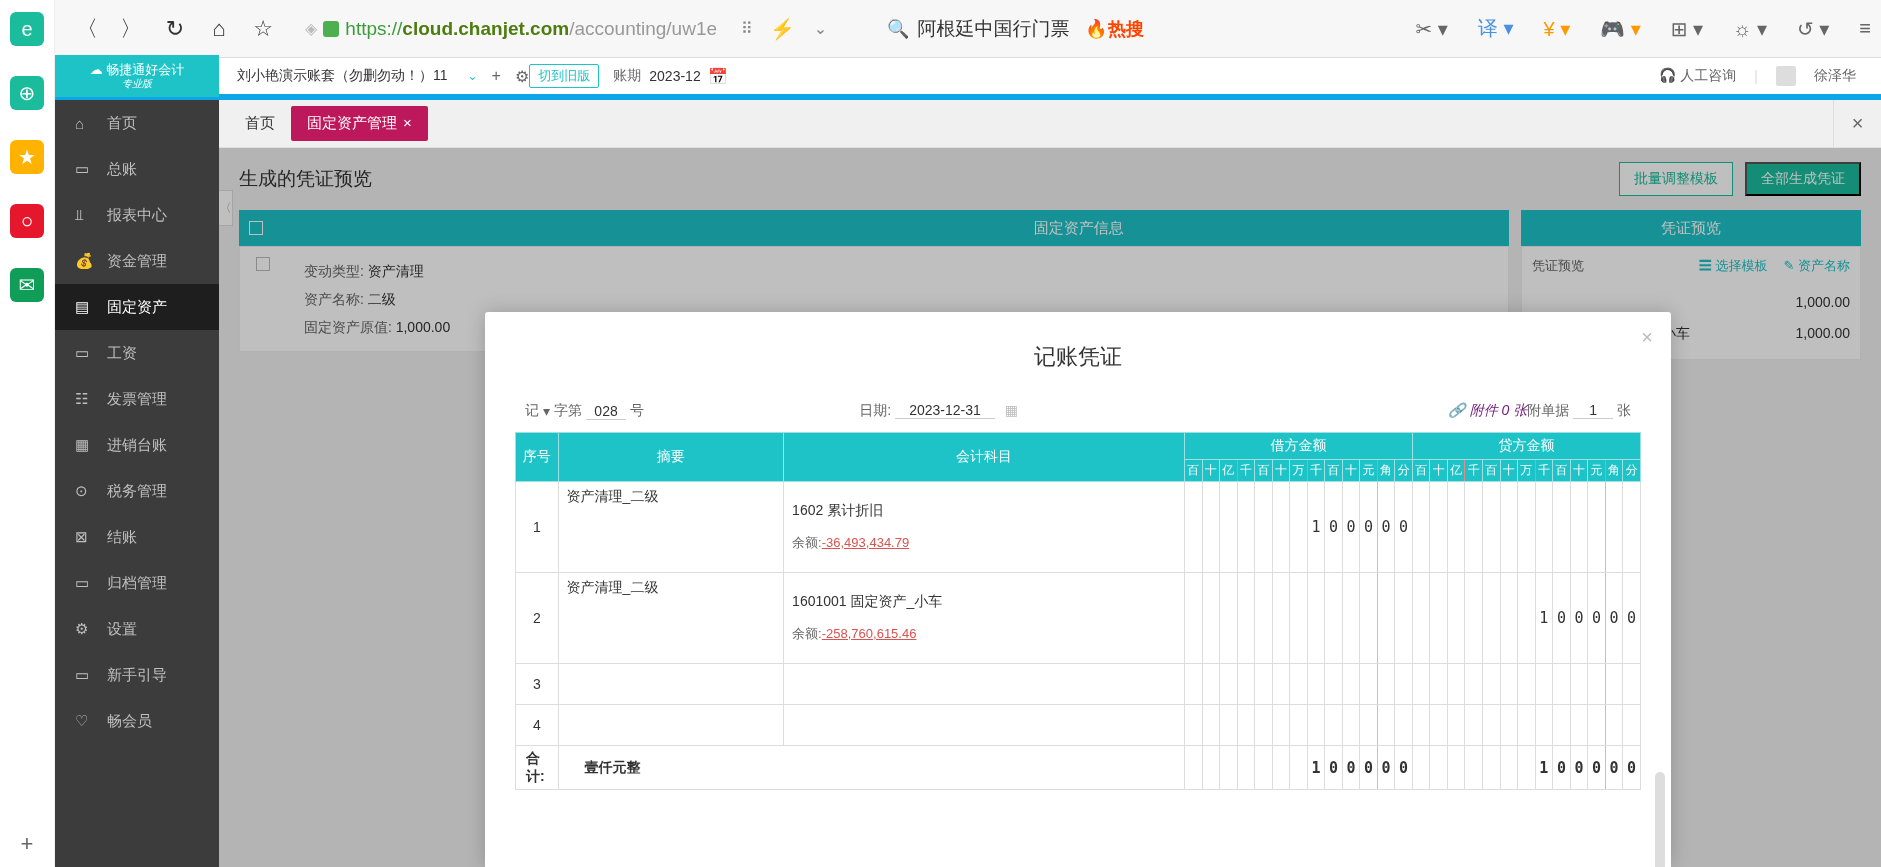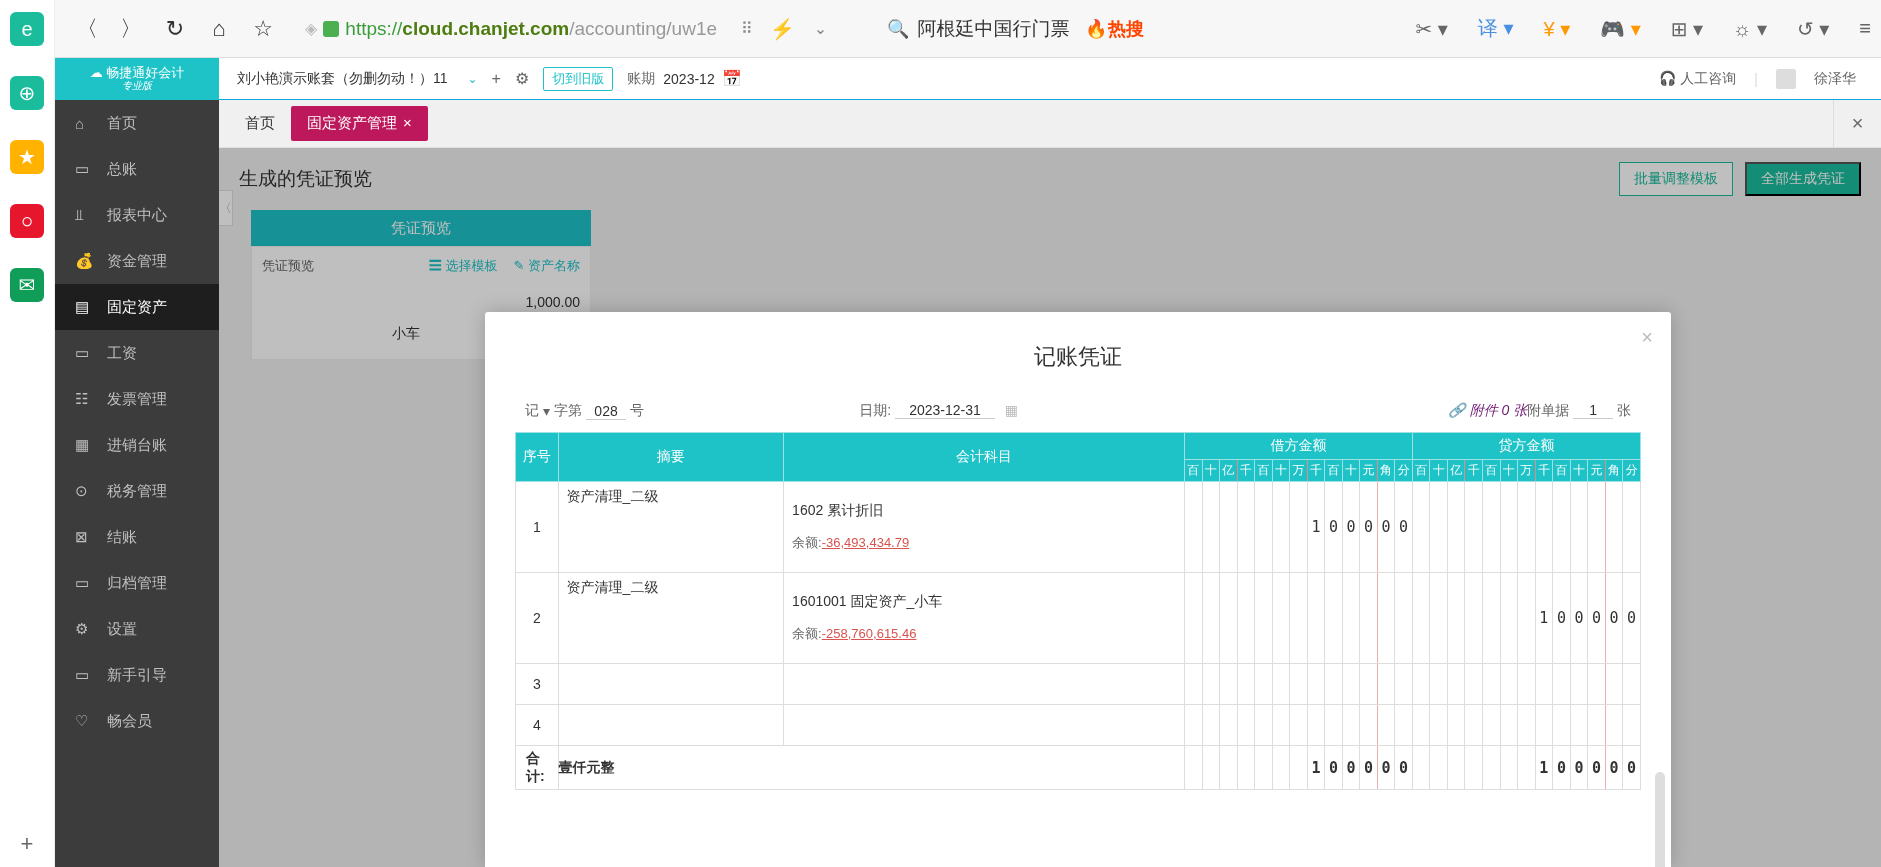--- a/index.html
+++ b/index.html
@@ -25,28 +25,28 @@
 .os-sidebar { width:55px; background:#fff; border-right:1px solid #eee; height:100%; position:absolute; left:0; top:0; display:flex; flex-direction:column; align-items:center; gap:30px; padding-top:12px; }
 .os-sidebar .os-icon { width:34px; height:34px; border-radius:6px; display:flex; align-items:center; justify-content:center; font-size:20px; }
 .os-icon.green { background:#1abc9c; color:#fff; }
 .os-icon.teal { background:#1abc9c; color:#fff; }
 .os-icon.star { background:#ffb300; color:#fff; }
 .os-icon.weibo { background:#e6162d; color:#fff; }
 .os-icon.mail { background:#0f9d58; color:#fff; }
 .os-plus { position:absolute; bottom:10px; font-size:22px; color:#666; }
 
 
-.app-header { position:absolute; left:55px; right:0; top:58px; height:42px; background:#fff; display:flex; align-items:center; border-bottom:1px solid #0ea5e9; }
+.app-header { position:absolute; left:55px; right:0; top:58px; height:42px; background:#fff; display:flex; align-items:center; border-bottom:6px solid #0ea5e9; }
 .app-logo { width:164px; height:42px; background:#1ec3c8; color:#fff; display:flex; flex-direction:column; align-items:center; justify-content:center; font-size:13px; line-height:1.1; }
 .app-logo .sub { font-size:10px;font-style:italic; }
 .app-header .dataset { margin-left:18px; font-size:14px; color:#333; }
 .app-header .dd-arrow { color:#1ec3c8; margin-left:20px; font-size:12px; }
 .app-header .plus { margin:0 14px; color:#666; }
 .app-header .gear { color:#666; }
-.app-header .old-btn { margin-left:14px; border:1px solid #1ec3c8; color:#1ec3c8; padding:2px 8px; font-size:13px; border-radius:2px; }
+.app-header .old-btn { border:1px solid #1ec3c8; color:#1ec3c8; padding:2px 8px; font-size:13px; border-radius:2px; }
 .app-header .period-label { margin-left:14px; color:#666; font-size:14px; }
 .app-header .period-val { margin-left:8px; color:#333; font-size:14px; }
 .app-header .cal-icon { margin-left:8px; color:#1ec3c8; }
 .app-header .right { margin-left:auto; display:flex; align-items:center; gap:18px; padding-right:25px; color:#666; font-size:14px; }
 .app-header .user-sq { width:20px; height:20px; background:#ddd; border-radius:2px; }
 
 
 .app-sidebar { position:absolute; left:55px; top:100px; bottom:0; width:164px; background:#3c3c3c; color:#bfbfbf; }
 .app-sidebar .mi { height:46px; display:flex; align-items:center; gap:14px; padding-left:20px; font-size:15px; cursor:pointer; }
 .app-sidebar .mi.active { background:#1e1e1e; color:#fff; }
@@ -107,21 +107,21 @@
 .vt td.summary { width:180px; padding:6px 8px; }
 .vt td.account { width:320px; padding:20px 8px; }
 .vt td.account .balance { margin-top:14px; font-size:13px; }
 .vt td.account .balance .bal-label { color:#666; }
 .vt td.account .balance .bal-val { color:#d9534f; text-decoration:underline; }
 .vt td.dc { width:14px; text-align:center; font-family:monospace; font-size:15px; padding:0; vertical-align:middle; }
 .vt td.dc.red-left { border-left:1px solid #e8b0b0; }
 .vt td.dc.red-right { border-right:1px solid #e8b0b0; }
 .vt tr.total td { font-weight:bold; height:44px; vertical-align:middle; }
 .vt tr.total td.lbl { text-align:left; padding-left:10px; }
-.vt tr.total td.amt-text { padding-left:0; }
+.vt tr.total td.amt-text { padding-left:26px; }
 
 .scrollbar-fake { position:absolute; right:6px; top:460px; width:10px; height:200px; background:#ddd; border-radius:5px; }
 </style>
 </head>
 <body>
 
 <div class="os-sidebar">
   <div class="os-icon green">e</div>
   <div class="os-icon teal">⊕</div>
   <div class="os-icon star">★</div>
@@ -252,20 +252,34 @@
 <div class="content">
   <div class="collapse-handle">〈</div>
   <div class="content-header">
     <div class="title">生成的凭证预览</div>
     <div class="btns">
       <button class="btn-outline">批量调整模板</button>
       <button class="btn-green">全部生成凭证</button>
     </div>
   </div>
   <div class="main-grid">
+    <div class="left-col">
+      <div class="th-bar lh">
+        <span class="chk"></span>
+        <span style="margin:0 auto">固定资产信息</span>
+      </div>
+      <div class="row-body">
+        <span class="chk2"></span>
+        <div class="details">
+          <div><span>变动类型:</span> <span style="color:#333">资产清理</span></div>
+          <div><span>资产名称:</span> <span style="color:#333">二级</span></div>
+          <div><span>固定资产原值:</span> <span style="color:#333">1,000.00</span></div>
+        </div>
+      </div>
+    </div>
     <div class="right-col">
       <div class="th-bar">凭证预览</div>
       <div class="row-body">
         <div class="preview-header">
           <span>凭证预览</span>
           <div class="links">
             <span>☰ <span>选择模板</span></span>
             <span>✎ <span>资产名称</span></span>
           </div>
         </div>

